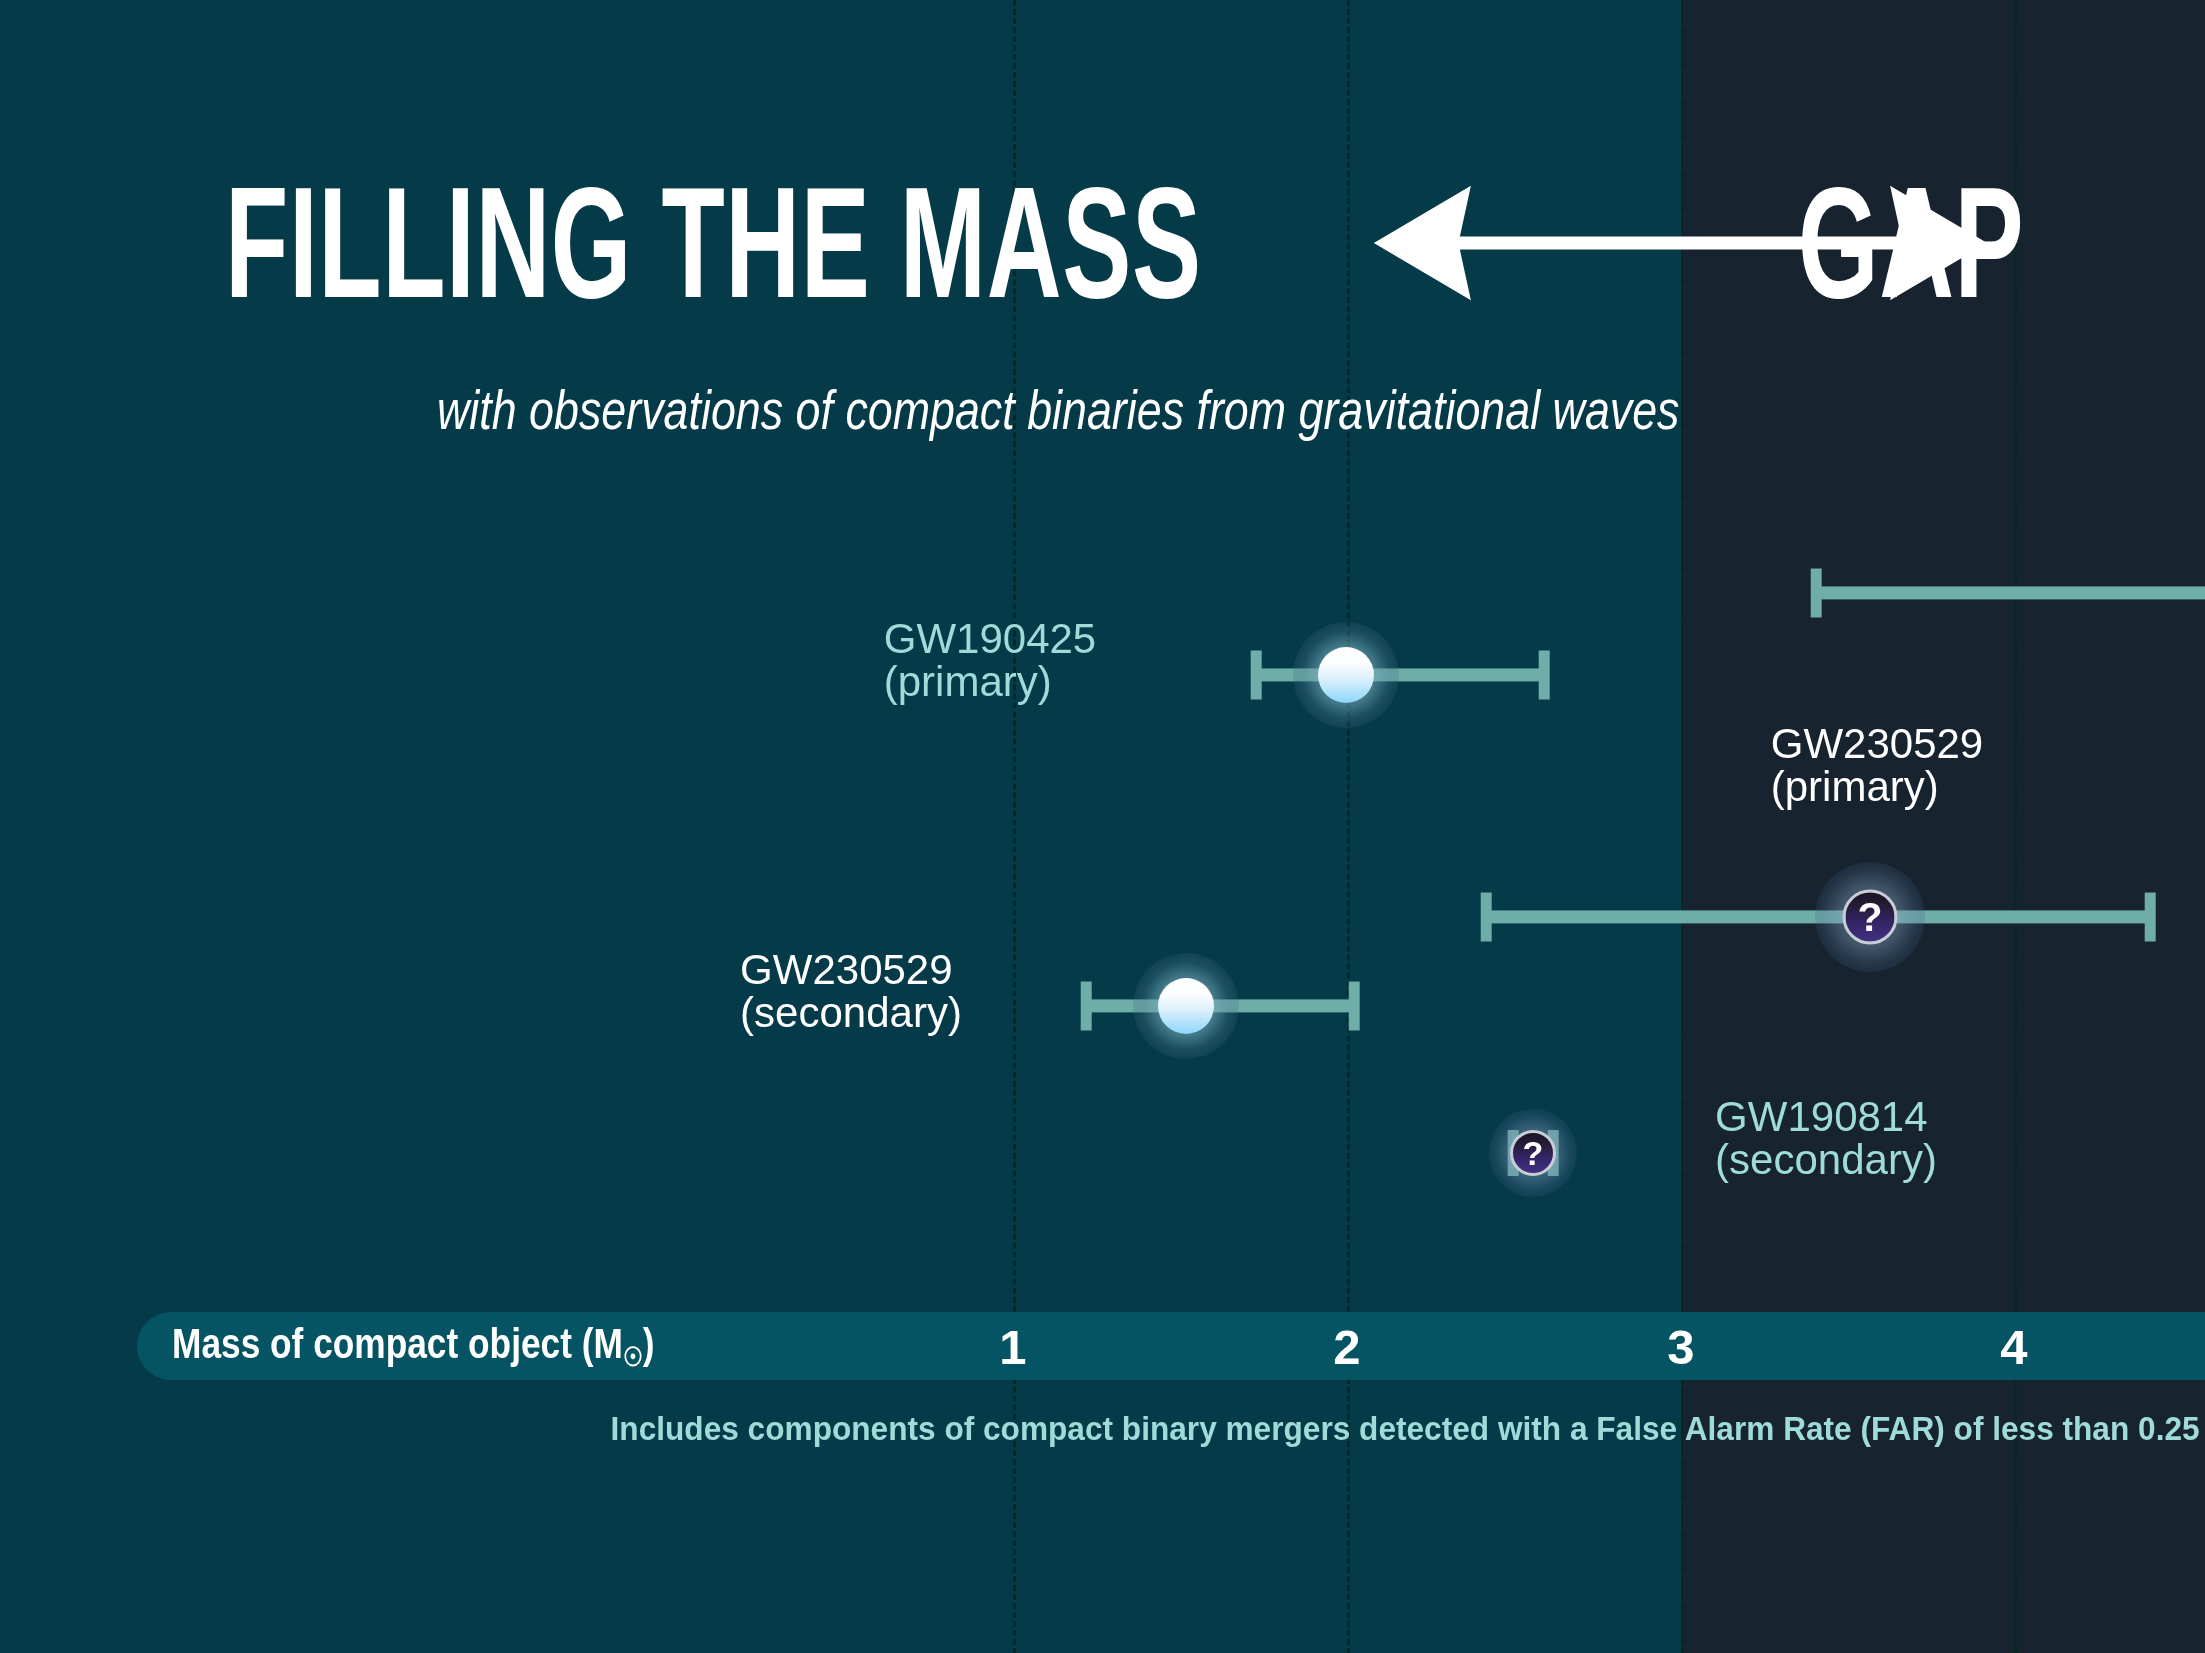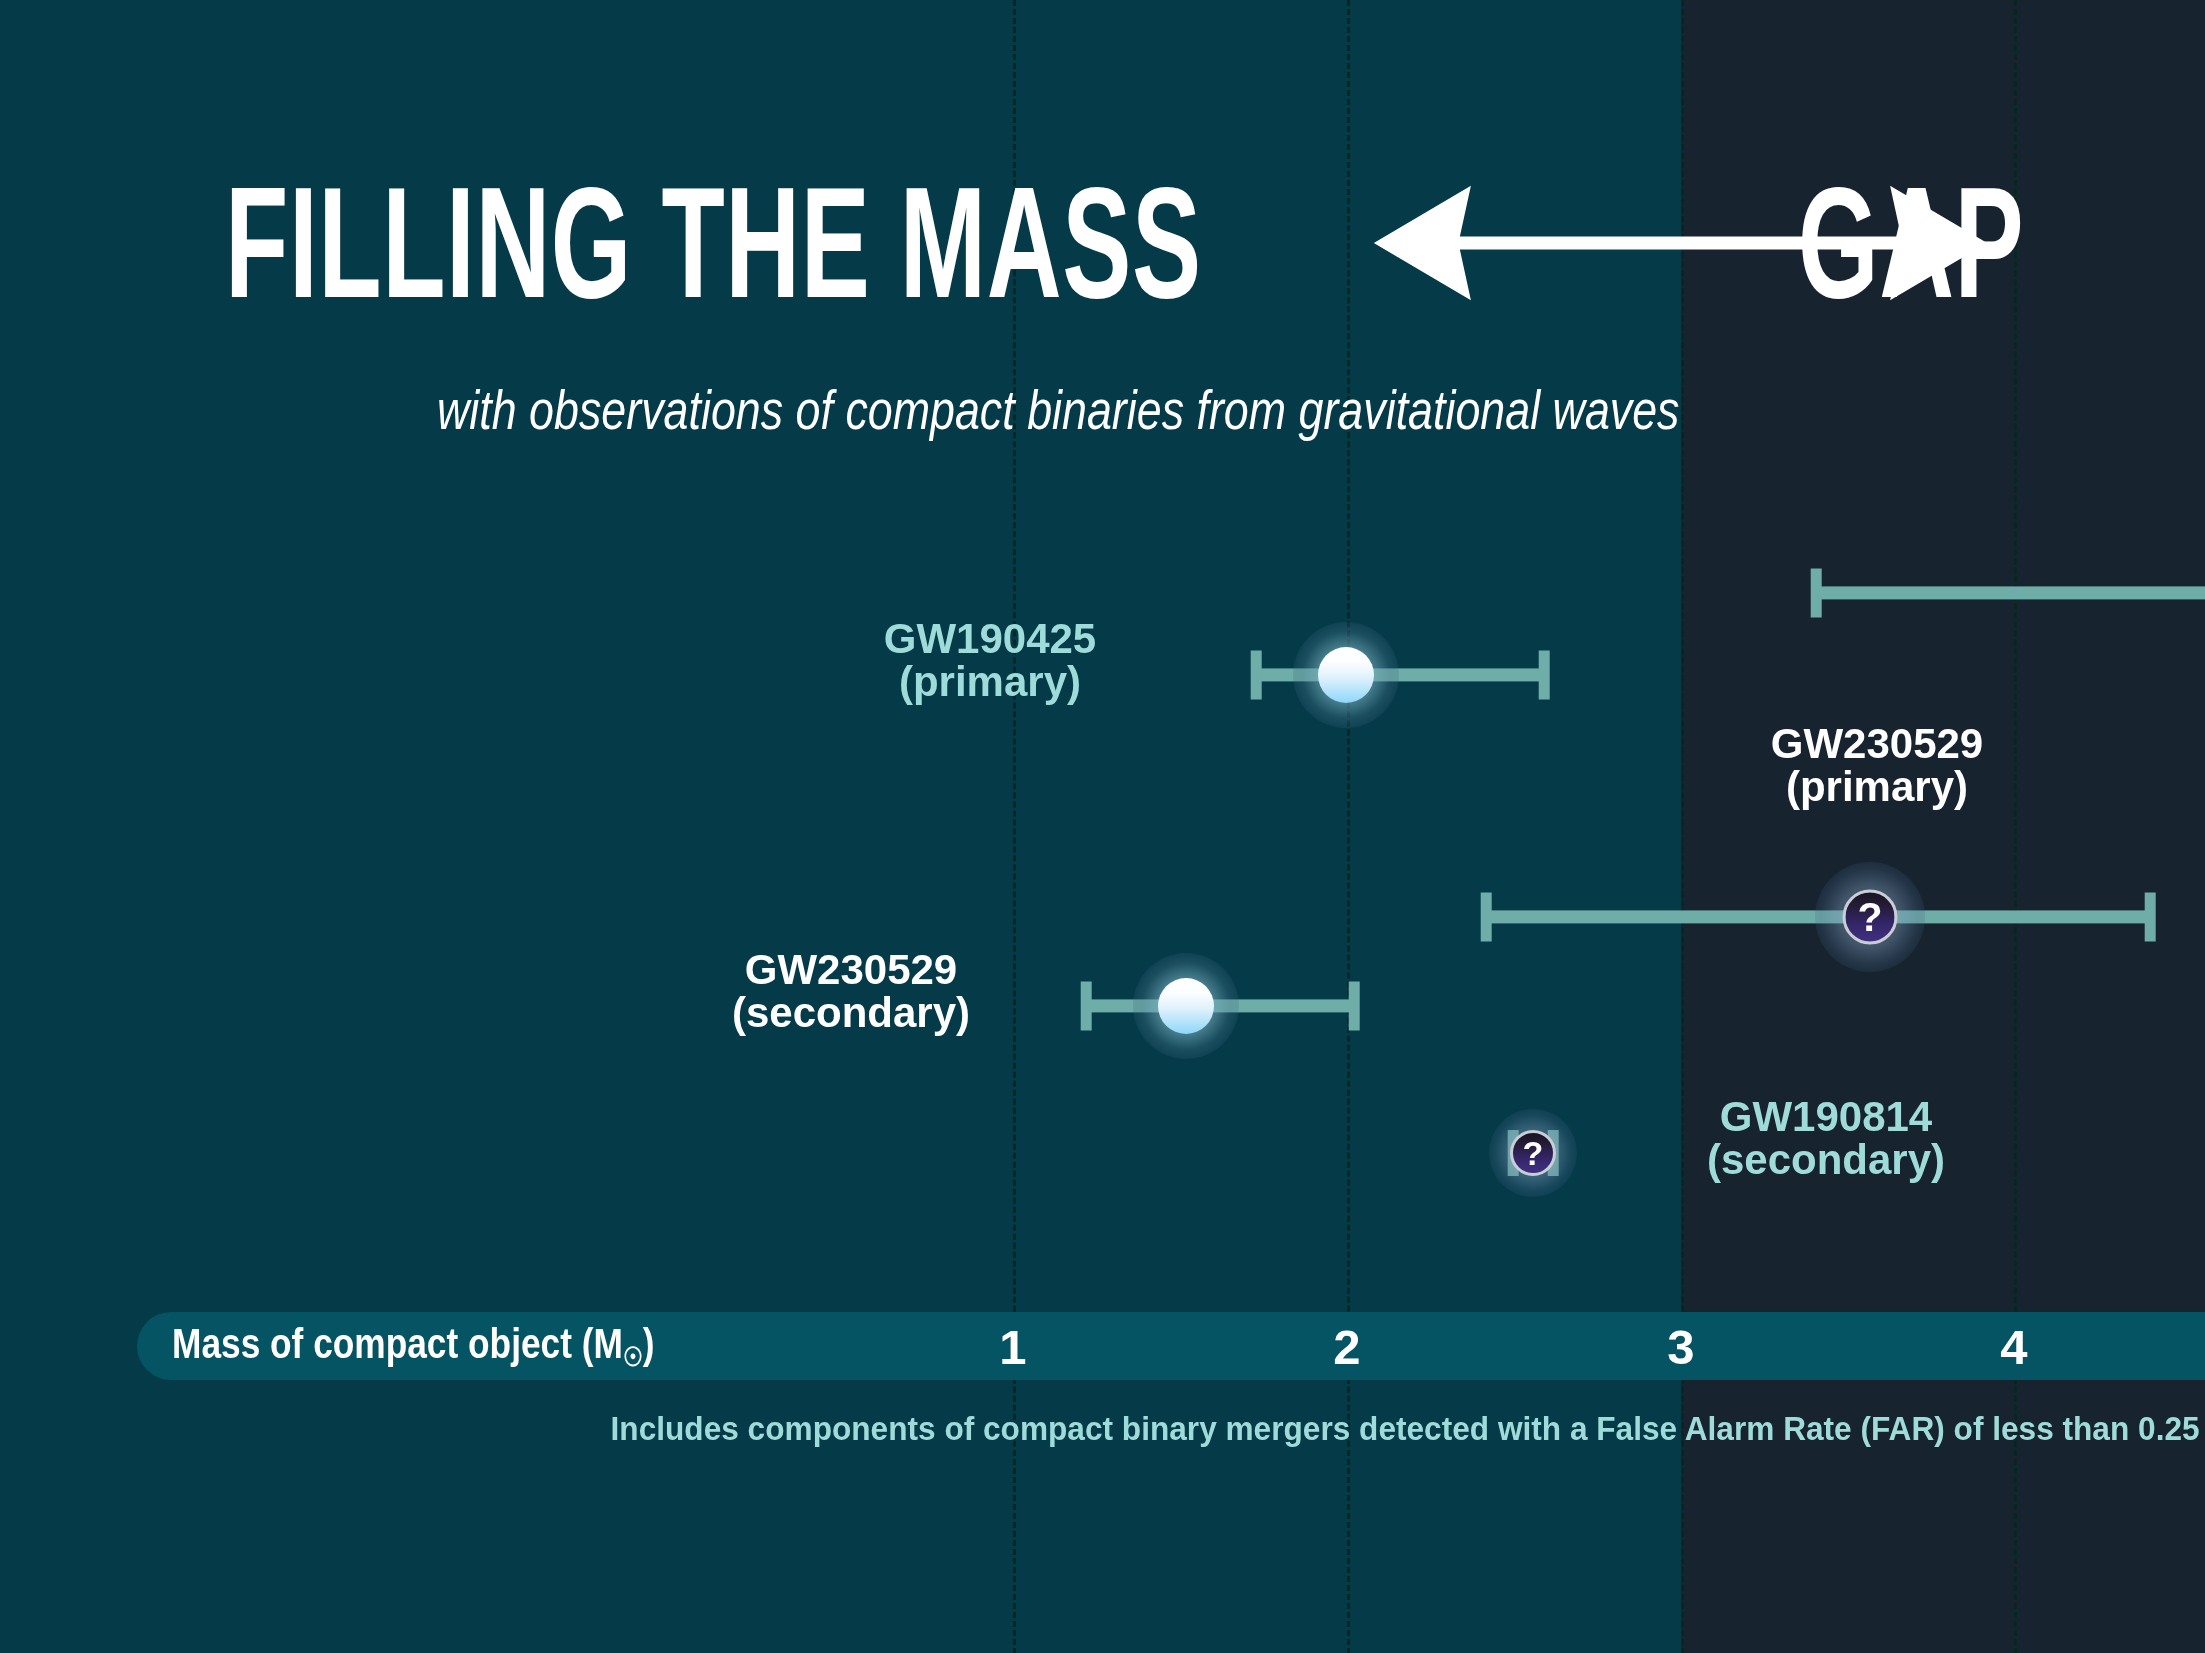--- a/index.html
+++ b/index.html
@@ -121,22 +121,22 @@
   .qmark{
     color:#ffffff;
     font-weight:700;
     font-family:"Liberation Sans", sans-serif;
     line-height:1;
     user-select:none;
   }
 
   .evlabel{
     position:absolute;
-    text-align:center;
-    font-weight:700;
+    text-align:left;
+    font-weight:400;
     line-height:1.02;
     white-space:nowrap;
     transform:translateX(-50%);
   }
   .evlabel .l1{display:block;}
   .evlabel .l2{display:block;}
   .cy{color:#9fdcd9;}
   .wh{color:#ffffff;}
 
   

